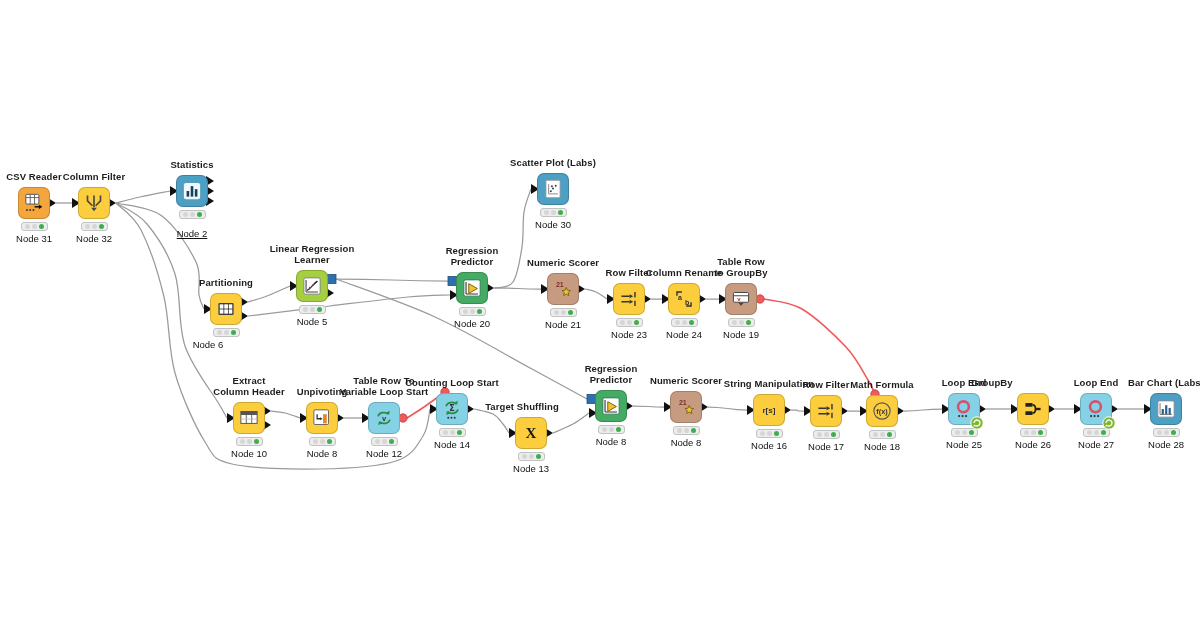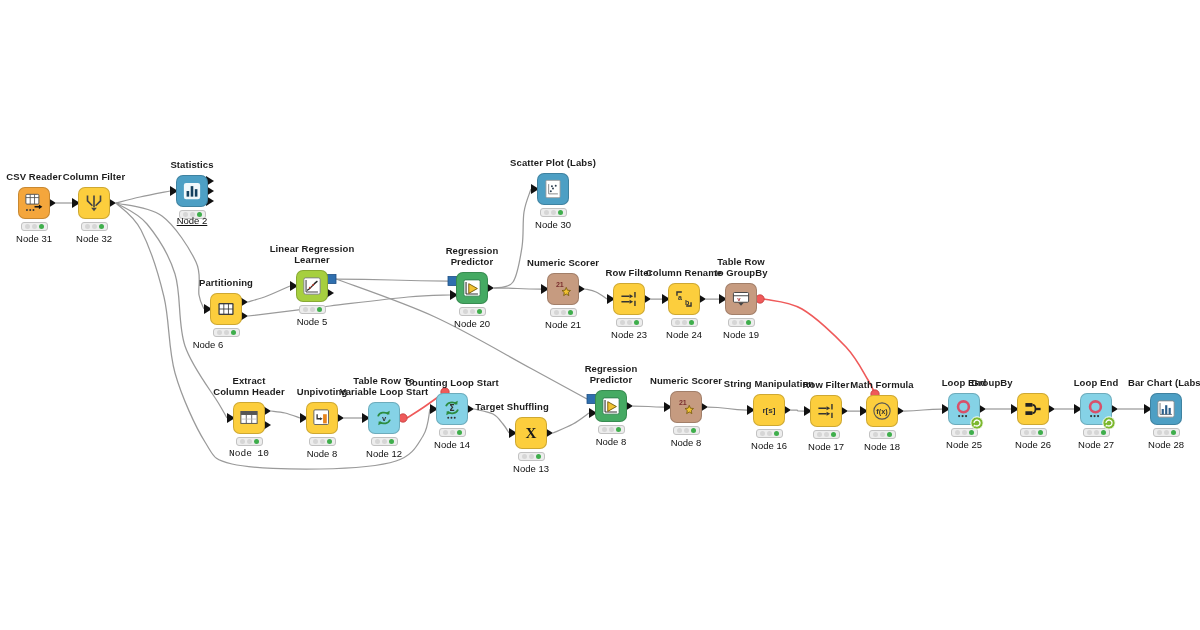--- a/index.html
+++ b/index.html
@@ -157,21 +157,21 @@
             <rect x="7" y="12" width="2.4" height="5.2" fill="#15405e"></rect>
             <rect x="10.8" y="7.5" width="2.4" height="9.7" fill="#15405e"></rect>
             <rect x="14.6" y="10.3" width="2.4" height="6.9" fill="#15405e"></rect>
           </svg>
         </div>
         <div class="traffic-light" style="left: 178.5px; top: 210px;">
           <div class="tl-dot" style="background: rgb(214, 214, 214);"></div>
           <div class="tl-dot" style="background: rgb(214, 214, 214);"></div>
           <div class="tl-dot" style="background: rgb(63, 174, 76);"></div>
         </div>
-        <div class="node-number" style="left: 147px; top: 215px; text-decoration: underline;">Node 2</div>
+        <div class="node-number" style="left: 147px; top: 228px; text-decoration: underline;">Node 2</div>
       </div>
       <div class="node">
         <div class="node-name" style="left: 473px; top: 157.5px;">Scatter Plot (Labs)</div>
         <div class="node-icon" style="left: 537px; top: 173px; background: rgb(77, 159, 196);">
           <svg width="26" height="26" viewBox="0 0 24 24" xmlns="http://www.w3.org/2000/svg">
             <rect x="5.5" y="4" width="13" height="16" rx="1" fill="#fff" stroke="#9a9a9a" stroke-width="0.8"></rect>
             <path d="M8 16.5V7.5M8 16.5H16.5" stroke="#888" stroke-width="0.9" fill="none"></path>
             <circle cx="10" cy="14" r="0.9" fill="#2c3e50"></circle>
             <circle cx="12" cy="11.5" r="0.9" fill="#2c3e50"></circle>
             <circle cx="14.5" cy="9" r="0.9" fill="#2c3e50"></circle>
@@ -319,21 +319,21 @@
             <rect x="4.5" y="6" width="15" height="3.2" fill="#555"></rect>
             <path d="M9.5 6v11M14.5 6v11" stroke="#555" stroke-width="0.8" fill="none"></path>
             <path d="M4.5 13h15" stroke="#bbb" stroke-width="0.7" fill="none"></path>
           </svg>
         </div>
         <div class="traffic-light" style="left: 235.5px; top: 437px;">
           <div class="tl-dot" style="background: rgb(214, 214, 214);"></div>
           <div class="tl-dot" style="background: rgb(214, 214, 214);"></div>
           <div class="tl-dot" style="background: rgb(63, 174, 76);"></div>
         </div>
-        <div class="node-number" style="left: 204px; top: 448px; font-family: Liberation Mono, monospace;">Node 10</div>
+        <div class="node-number" style="left: 204px; top: 448px;">Node 10</div>
       </div>
       <div class="node">
         <div class="node-name" style="left: 242px; top: 386.5px;">Unpivoting</div>
         <div class="node-icon" style="left: 306px; top: 402px; background: rgb(252, 206, 61);">
           <svg width="26" height="26" viewBox="0 0 24 24" xmlns="http://www.w3.org/2000/svg">
             <rect x="4.5" y="4.5" width="13.5" height="13.5" rx="1" fill="#fff" stroke="#666" stroke-width="0.9"></rect>
             <rect x="13" y="8.5" width="3.4" height="8.5" fill="#e8851d"></rect>
             <path d="M7.5 8.5v4.2h3" stroke="#333" stroke-width="1.2" fill="none"></path>
             <path d="M10.2 11.4l2.4 1.3-2.4 1.3z" fill="#333"></path>
           </svg>
@@ -379,21 +379,21 @@
           </svg>
         </div>
         <div class="traffic-light" style="left: 438.5px; top: 428px;">
           <div class="tl-dot" style="background: rgb(214, 214, 214);"></div>
           <div class="tl-dot" style="background: rgb(214, 214, 214);"></div>
           <div class="tl-dot" style="background: rgb(63, 174, 76);"></div>
         </div>
         <div class="node-number" style="left: 407px; top: 439px;">Node 14</div>
       </div>
       <div class="node">
-        <div class="node-name" style="left: 432px; top: 401.5px;">Target Shuffling</div>
+        <div class="node-name" style="left: 442px; top: 401.5px;">Target Shuffling</div>
         <div class="node-icon" style="left: 515px; top: 417px; background: rgb(252, 206, 61);">
           <svg width="26" height="26" viewBox="0 0 24 24" xmlns="http://www.w3.org/2000/svg">
             <text x="12" y="17" text-anchor="middle" font-size="14" font-weight="bold" fill="#1a1a1a" font-family="Liberation Serif,serif">X</text>
           </svg>
         </div>
         <div class="traffic-light" style="left: 517.5px; top: 452px;">
           <div class="tl-dot" style="background: rgb(214, 214, 214);"></div>
           <div class="tl-dot" style="background: rgb(214, 214, 214);"></div>
           <div class="tl-dot" style="background: rgb(63, 174, 76);"></div>
         </div>

